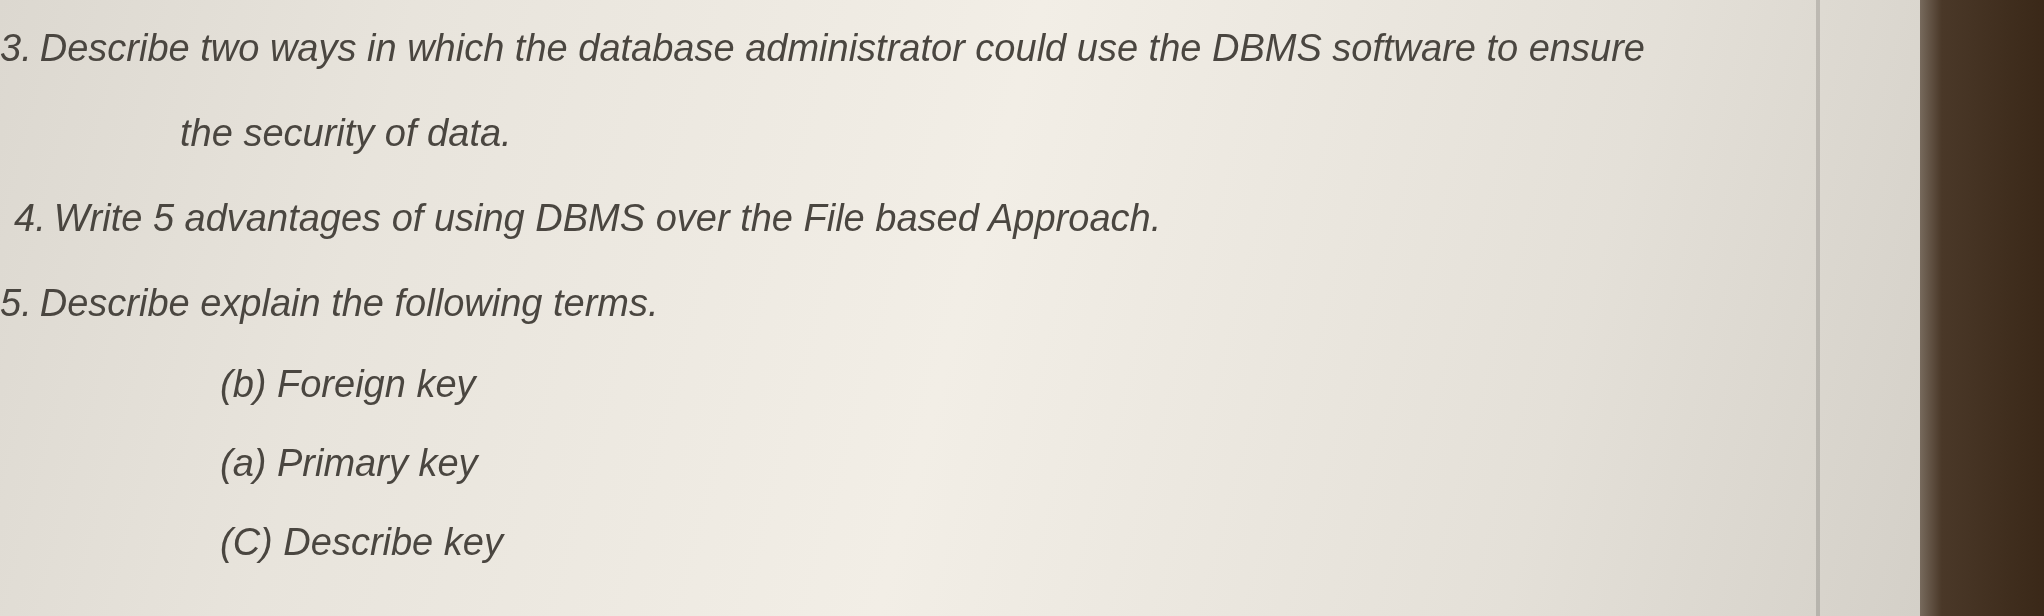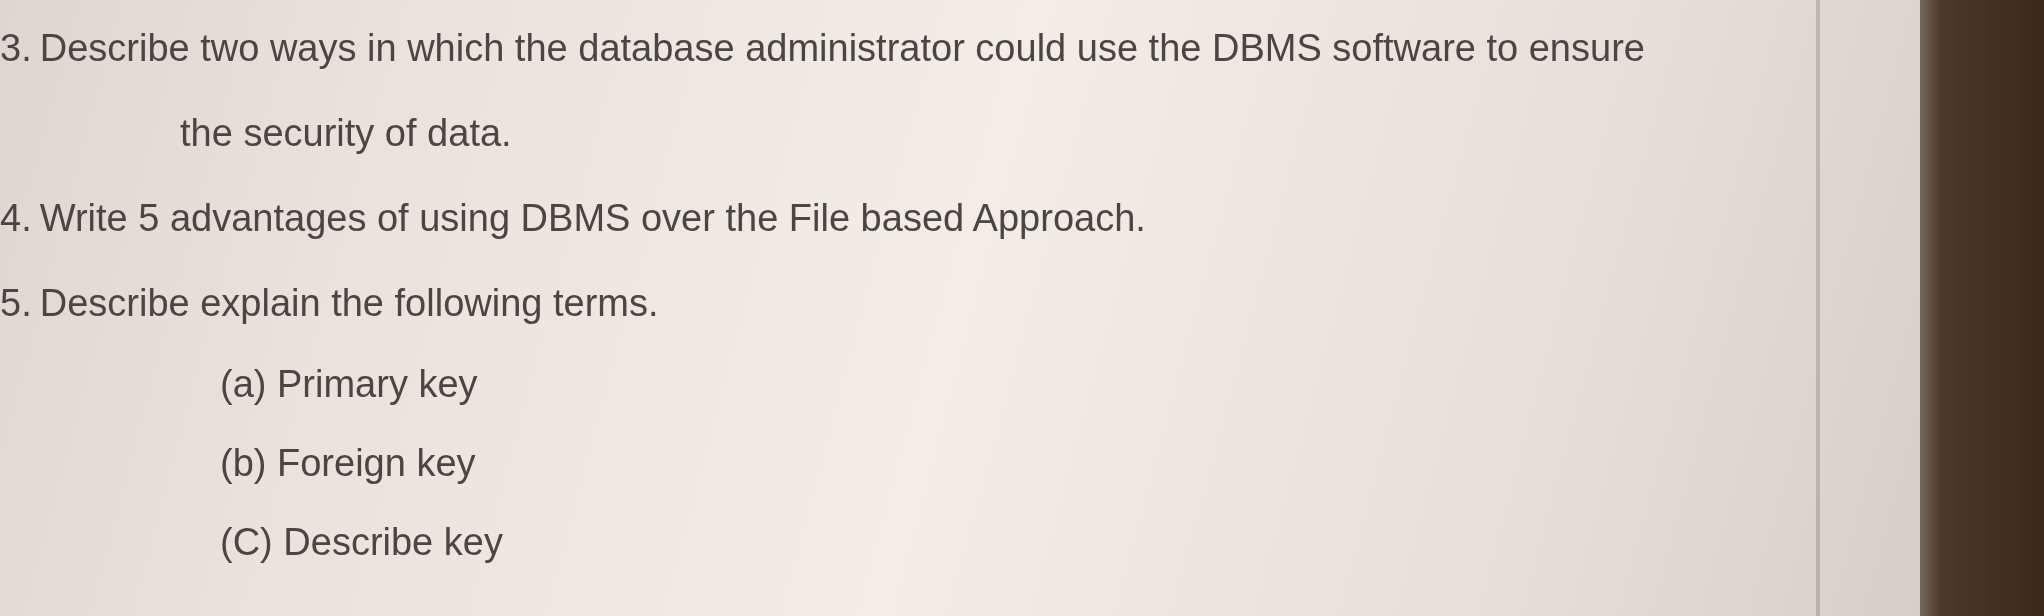--- a/index.html
+++ b/index.html
@@ -18,35 +18,36 @@
     }
     
     .paper {
       position: absolute;
       top: 0;
       left: 0;
       width: 1920px;
       height: 616px;
       background: linear-gradient(105deg, #dcd8d0 0%, #e8e4dc 20%, #f2eee6 50%, #e4e0d8 80%, #d4d0c8 100%);
       padding: 20px 40px 20px 0;
+      font-style: italic;
     }
     
     .question {
       margin-bottom: 28px;
       color: #4a4640;
       font-size: 38px;
       line-height: 1.5;
     }
     
     .question-3 {
       padding-left: 0;
     }
     
     .question-4 {
-      padding-left: 0;
+      padding-left: 14px;
     }
     
     .question-5 {
       padding-left: 0;
     }
     
     .question-number {
       display: inline-block;
       margin-right: 8px;
     }
@@ -92,20 +93,20 @@
   </div>
 
   <div class="question question-4">
     <span class="question-number">4.</span><span class="question-text">Write 5 advantages of using DBMS over the File based Approach.</span>
   </div>
 
   <div class="question question-5">
     <span class="question-number">5.</span><span class="question-text">Describe explain the following terms.</span>
     
     <div class="sub-items">
+      <div class="sub-item">(b) Foreign key</div>
       <div class="sub-item">(a) Primary key</div>
-      <div class="sub-item">(b) Foreign key</div>
       <div class="sub-item">(C) Describe key</div>
     </div>
   </div>
 
   <div class="edge-shadow"></div>
 </div>
 
 </body></html>

